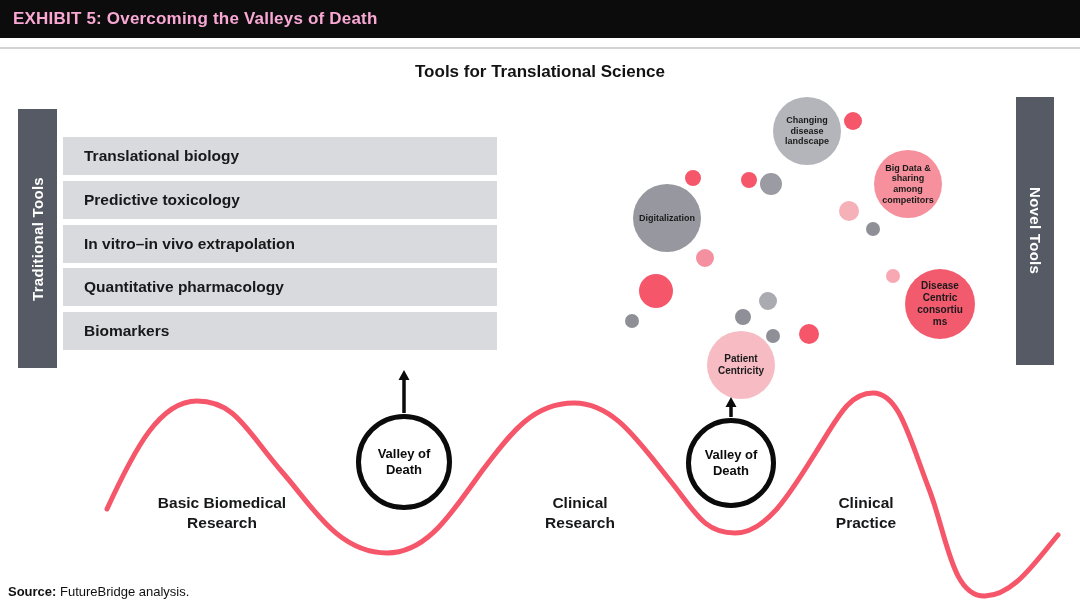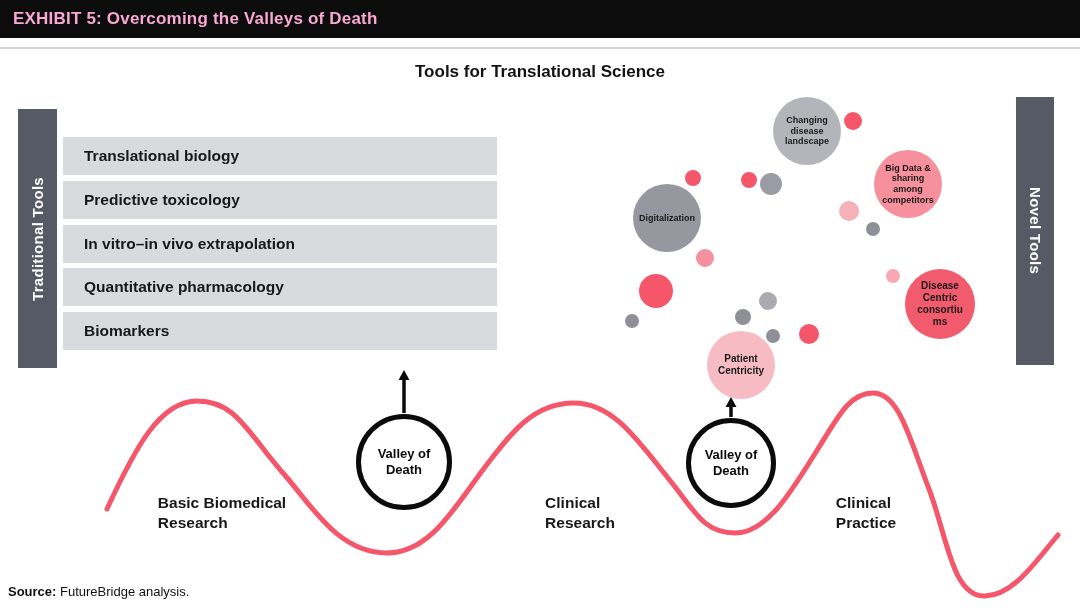--- a/index.html
+++ b/index.html
@@ -27,21 +27,21 @@
           text-align:center;font-weight:bold;line-height:1.18;}
   .bubble span{display:block;overflow-wrap:anywhere;word-break:break-word;}
   .small-bubble{position:absolute;border-radius:50%;box-sizing:border-box;}
   .ring{border:2px solid #ffffff;}
 
   #landscape{position:absolute;left:0;top:0;z-index:3;pointer-events:none;}
 
   .valley-marker{position:absolute;z-index:4;background:#ffffff;border:5px solid #0b0b0b;border-radius:50%;
                  box-sizing:border-box;display:flex;align-items:center;justify-content:center;text-align:center;
                  font-weight:bold;font-size:13px;color:#0b0b0b;white-space:pre-line;line-height:1.25;}
-  .stage-label{position:absolute;z-index:2;transform:translateX(-50%);font-weight:bold;
+  .stage-label{position:absolute;z-index:2;transform:translateX(-50%);text-align:center;font-weight:bold;
                font-size:15.5px;color:#17181a;white-space:pre-line;line-height:1.3;}
 
   .source{position:absolute;left:8px;top:584px;font-size:13px;color:#111111;z-index:2;}
   .source .b{font-weight:bold;}
 </style>
 </head>
 <body>
 
 <div id="canvas">
   <div class="header">

